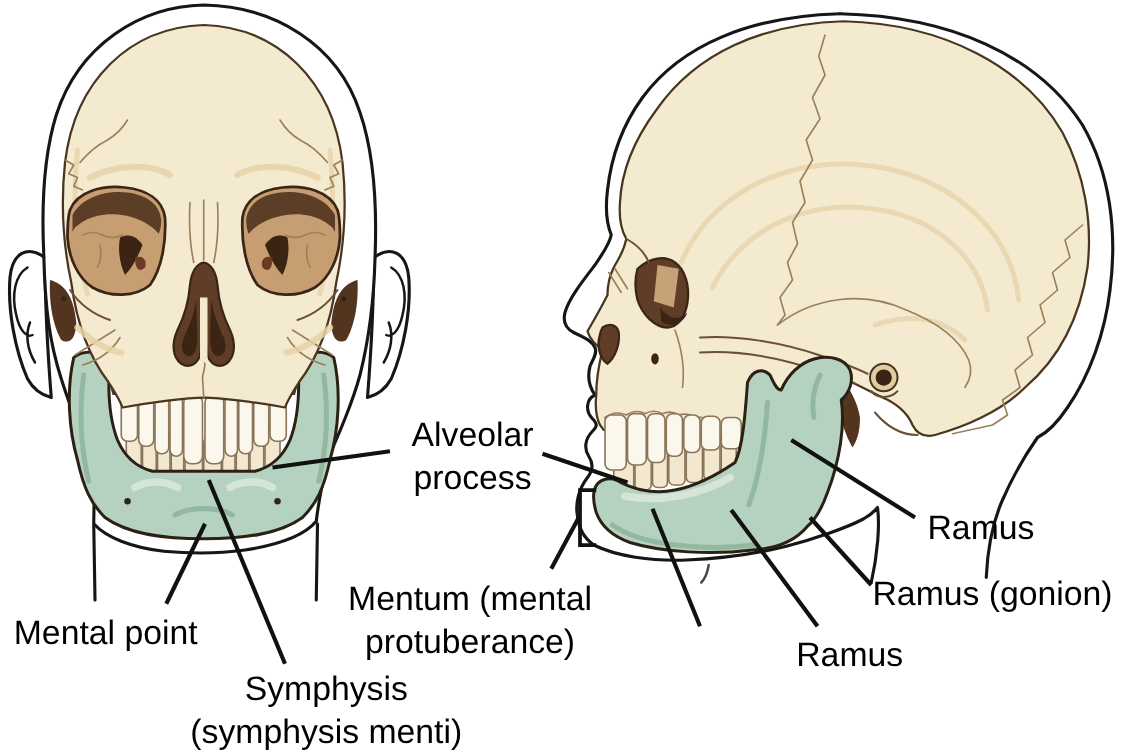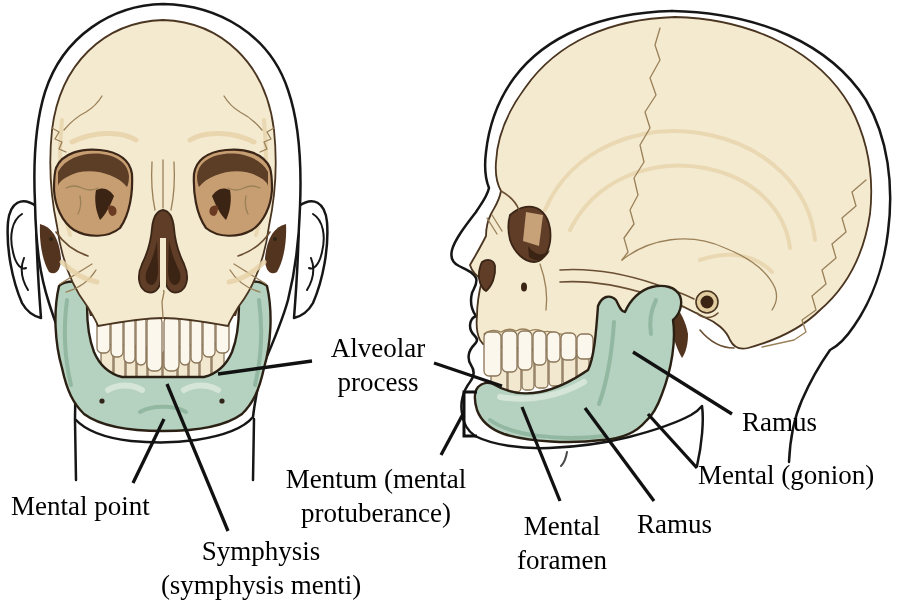--- a/index.html
+++ b/index.html
@@ -1,17 +1,17 @@
 <!DOCTYPE html>
 <html style="--background: #ffffff; --bone: #f4ead0; --bone-shade: #e6d2a8; --bone-line: #4a3520; --cavity: #5f3d27; --cavity-deep: #3c2414; --mandible: #b5d1bf; --mandible-shade: #8db49c; --mandible-light: #d8e8da; --teeth: #fbf7ec; --outline: #161616; --leader-line: #111111; --label-text: #000000;"><head>
 <meta charset="utf-8">
 <style>
   html,body{margin:0;padding:0;background:#fff;}
   .stage{position:relative;width:904px;height:600px;background:var(--background,#fff);overflow:hidden;
-         font-family:Liberation Serif, serif;}
+         font-family:Liberation Sans, sans-serif;}
   .stage svg{position:absolute;left:0;top:0;}
 
   
   .skin{fill:#ffffff;stroke:var(--outline);stroke-width:2.5;stroke-linejoin:round;stroke-linecap:round;}
   .skinfill{fill:#ffffff;stroke:none;}
   .skinline{fill:none;stroke:var(--outline);stroke-width:2.5;stroke-linejoin:round;stroke-linecap:round;}
   .earline{fill:none;stroke:var(--outline);stroke-width:2;stroke-linecap:round;}
   .bone{fill:var(--bone);stroke:var(--bone-line);stroke-width:1.8;stroke-linejoin:round;}
   .boneline{fill:none;stroke:#6b4f33;stroke-width:1.6;stroke-linecap:round;}
   .suture{fill:none;stroke:#9a8058;stroke-width:1.3;stroke-linecap:round;stroke-linejoin:round;}
@@ -280,19 +280,17 @@
   </g>
 </svg>
 
 <div id="lbl-alveolar" class="lbl center">Alveolar
 process</div>
 <div id="lbl-mental-point" class="lbl">Mental point</div>
 <div id="lbl-mentum" class="lbl center">Mentum (mental
 protuberance)</div>
 <div id="lbl-symphysis" class="lbl center">Symphysis
 (symphysis menti)</div>
-<div id="lbl-mental-foramen" class="lbl center">Mental
-foramen</div>
 <div id="lbl-body" class="lbl">Ramus</div>
 <div id="lbl-ramus" class="lbl">Ramus</div>
-<div id="lbl-angle" class="lbl">Mental (gonion)</div>
+<div id="lbl-angle" class="lbl">Ramus (gonion)</div>
 
 </div>
 
 </body></html>

